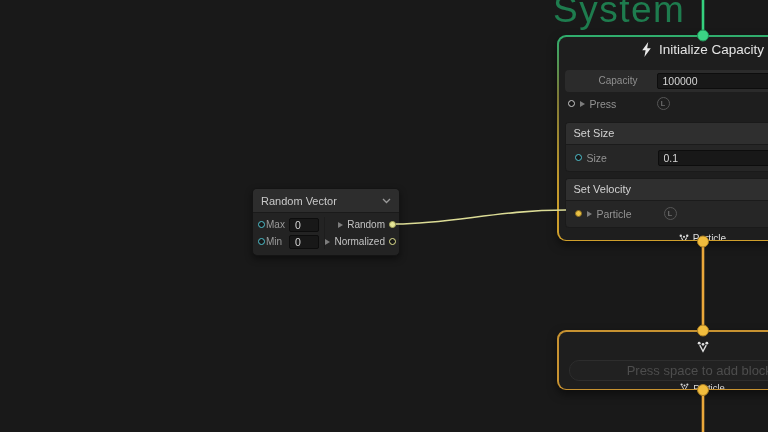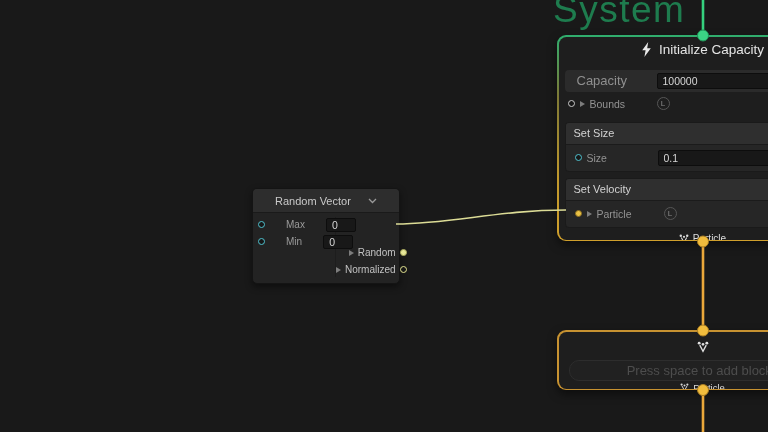--- a/index.html
+++ b/index.html
@@ -38,47 +38,47 @@
   }
 
   
   #rv-node{
     position:absolute;left:252px;top:188px;width:148px;
     background:#232323;border:1px solid #141414;border-radius:5px;
     box-shadow:0 3px 7px rgba(0,0,0,.45);box-sizing:border-box;
   }
   .rv-title{
     height:23px;background:#2d2d2d;border-radius:4px 4px 0 0;
-    display:flex;align-items:center;padding:0 22px;gap:4px;
+    display:flex;align-items:center;padding:0 8px;gap:4px;
     border-bottom:1px solid #1a1a1a;
   }
   .rv-title-text{flex:1;font-size:11px;color:#c9c9c9;}
   .rv-body{display:flex;padding:4px 0 6px;}
   .rv-in{width:82px;display:flex;flex-direction:column;gap:2px;border-right:1px solid #1d1d1d;}
-  .rv-row{display:flex;align-items:center;height:15px;gap:21px;padding-left:5px;}
+  .rv-row{display:flex;align-items:center;height:15px;gap:1px;padding-left:5px;}
   .rv-label{font-size:10px;color:#9a9a9a;width:22px;}
   .rv-in .vfx-field{width:30px;height:14px;}
-  .rv-out{flex:1;display:flex;flex-direction:column;gap:2px;margin-top:28px;}
+  .rv-out{flex:1;display:flex;flex-direction:column;gap:2px;}
   .rv-orow{display:flex;align-items:center;justify-content:flex-end;height:15px;gap:4px;padding-right:3px;}
   .rv-olabel{font-size:10px;color:#c2c2c2;}
 
   
   .ctx-wrap{position:absolute;border-radius:9px;padding:1.5px;box-sizing:border-box;
             box-shadow:0 4px 10px rgba(0,0,0,.5);}
   #init-node{left:557px;top:35px;width:291px;height:206px;
     background:linear-gradient(180deg,#2fae6e 0%,#7e7936 30%,#c0982c 70%,#cf9f2c 100%);}
   #update-node{left:557px;top:330px;width:291px;height:60px;background:#c79231;}
   .ctx-inner{width:100%;height:100%;background:#1e1e1e;border-radius:7.5px;
              box-sizing:border-box;overflow:hidden;position:relative;}
   .ctx-header{height:26px;display:flex;align-items:center;justify-content:center;gap:7px;
               font-size:13.5px;color:#e5e5e5;}
   #update-node .ctx-header{height:24px;padding-top:3px;gap:6px;}
   .cap-row{margin:7px 6px 0;height:22px;background:#2b2b2b;border-radius:4px;
            display:flex;align-items:center;position:relative;}
-  .cap-label{margin-left:12px;font-size:13px;color:#8f8f8f;text-align:right;}
+  .cap-label{margin-left:34px;font-size:10px;color:#8f8f8f;text-align:right;}
   .abs-field{position:absolute;left:92px;top:3px;width:168px;height:16px;}
   .bounds-row{height:24px;display:flex;align-items:center;gap:5px;padding-left:9px;position:relative;}
   .row-label{font-size:10.5px;color:#939393;}
   .abs-badge{position:absolute;left:98px;}
   .vfx-block{margin:6px 6px 0;background:#262626;border-radius:4px;overflow:hidden;
              border:1px solid #1a1a1a;}
   .block-h{height:21px;background:#2f2f2f;display:flex;align-items:center;padding-left:8px;
            font-size:11px;color:#d3d3d3;border-bottom:1px solid #1b1b1b;}
   .block-row{height:26px;display:flex;align-items:center;gap:5px;padding-left:9px;position:relative;}
   .block-row .abs-field{top:5px;}
@@ -159,21 +159,21 @@
     </div>
 
     <div class="cap-row">
       <span class="cap-label">Capacity</span>
       <input class="vfx-field abs-field" value="100000" style="">
     </div>
 
     <div class="bounds-row">
       <span class="port white"></span>
       <span class="tri"></span>
-      <span class="row-label">Bounds</span>
+      <span class="row-label">Press</span>
       <span class="space-badge abs-badge">L</span>
     </div>
 
     <div class="vfx-block">
       <div class="block-h">Set Size</div>
       <div class="block-row">
         <span class="port cyan"></span>
         <span class="row-label">Size</span>
         <input class="vfx-field abs-field" value="0.1" style="">
       </div>

